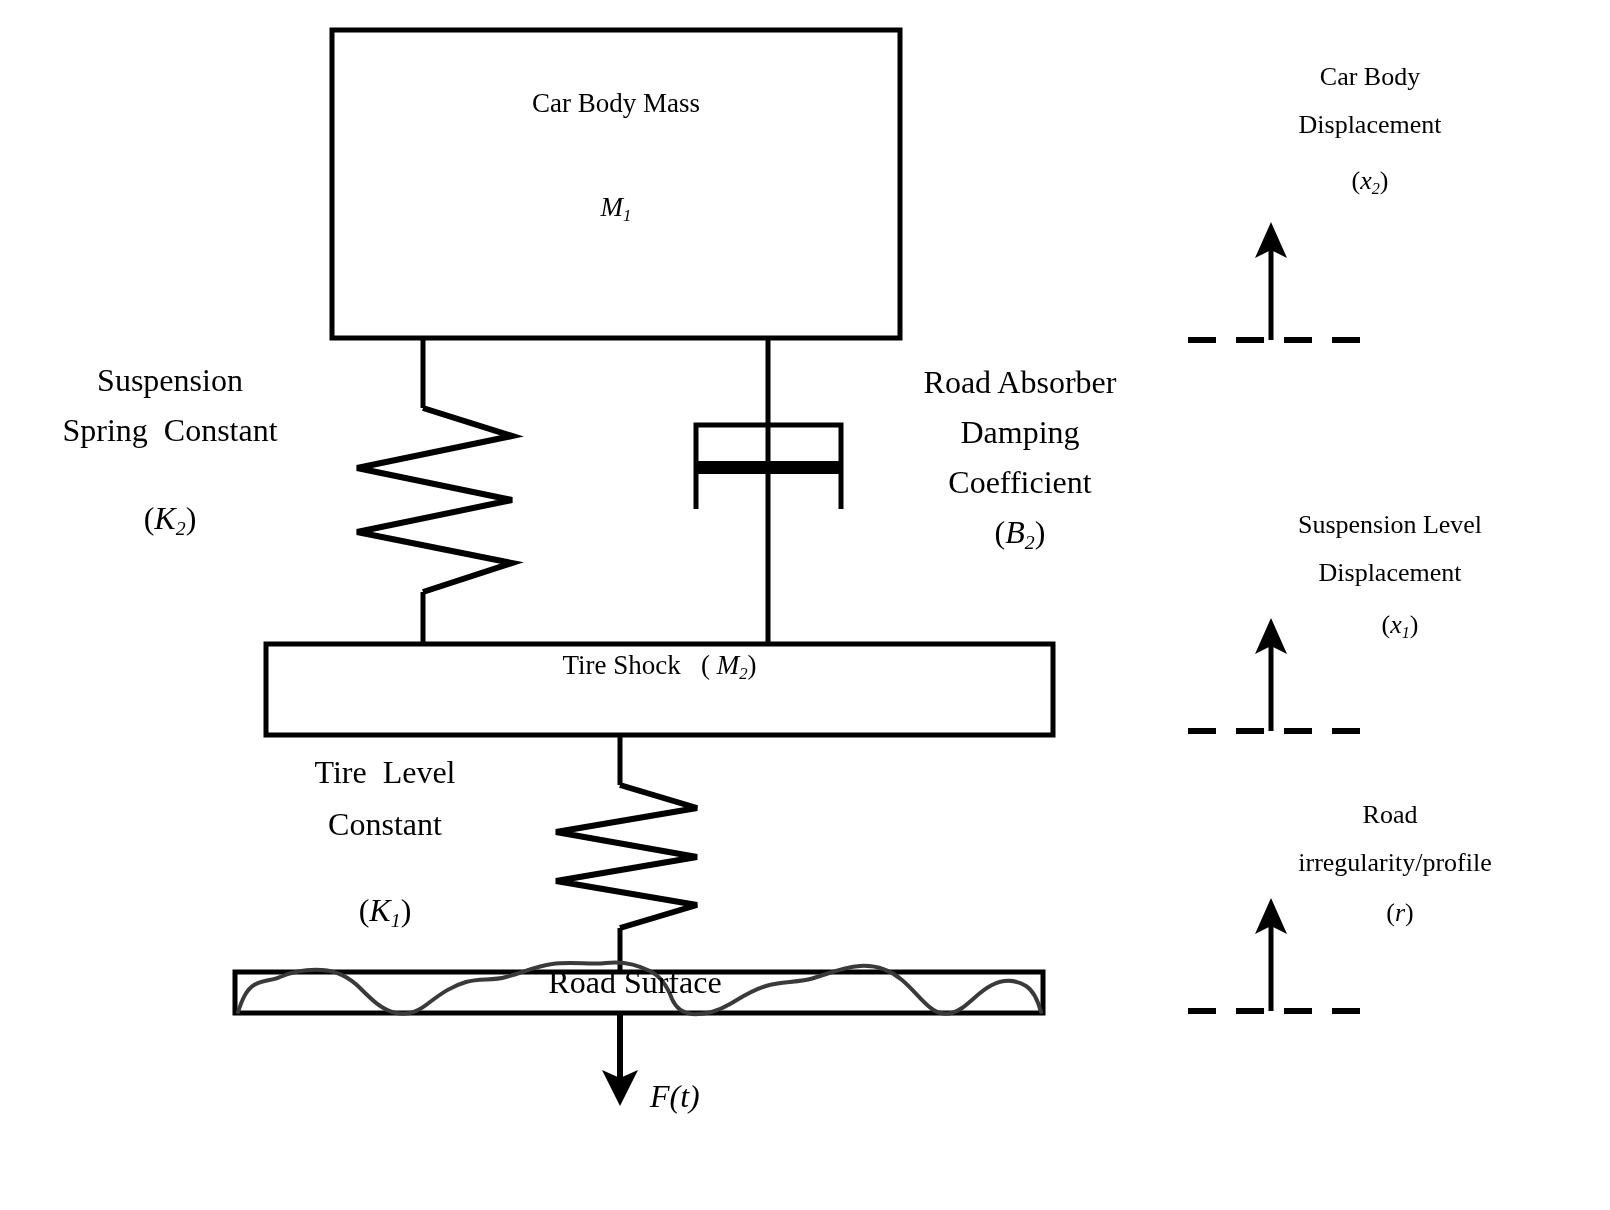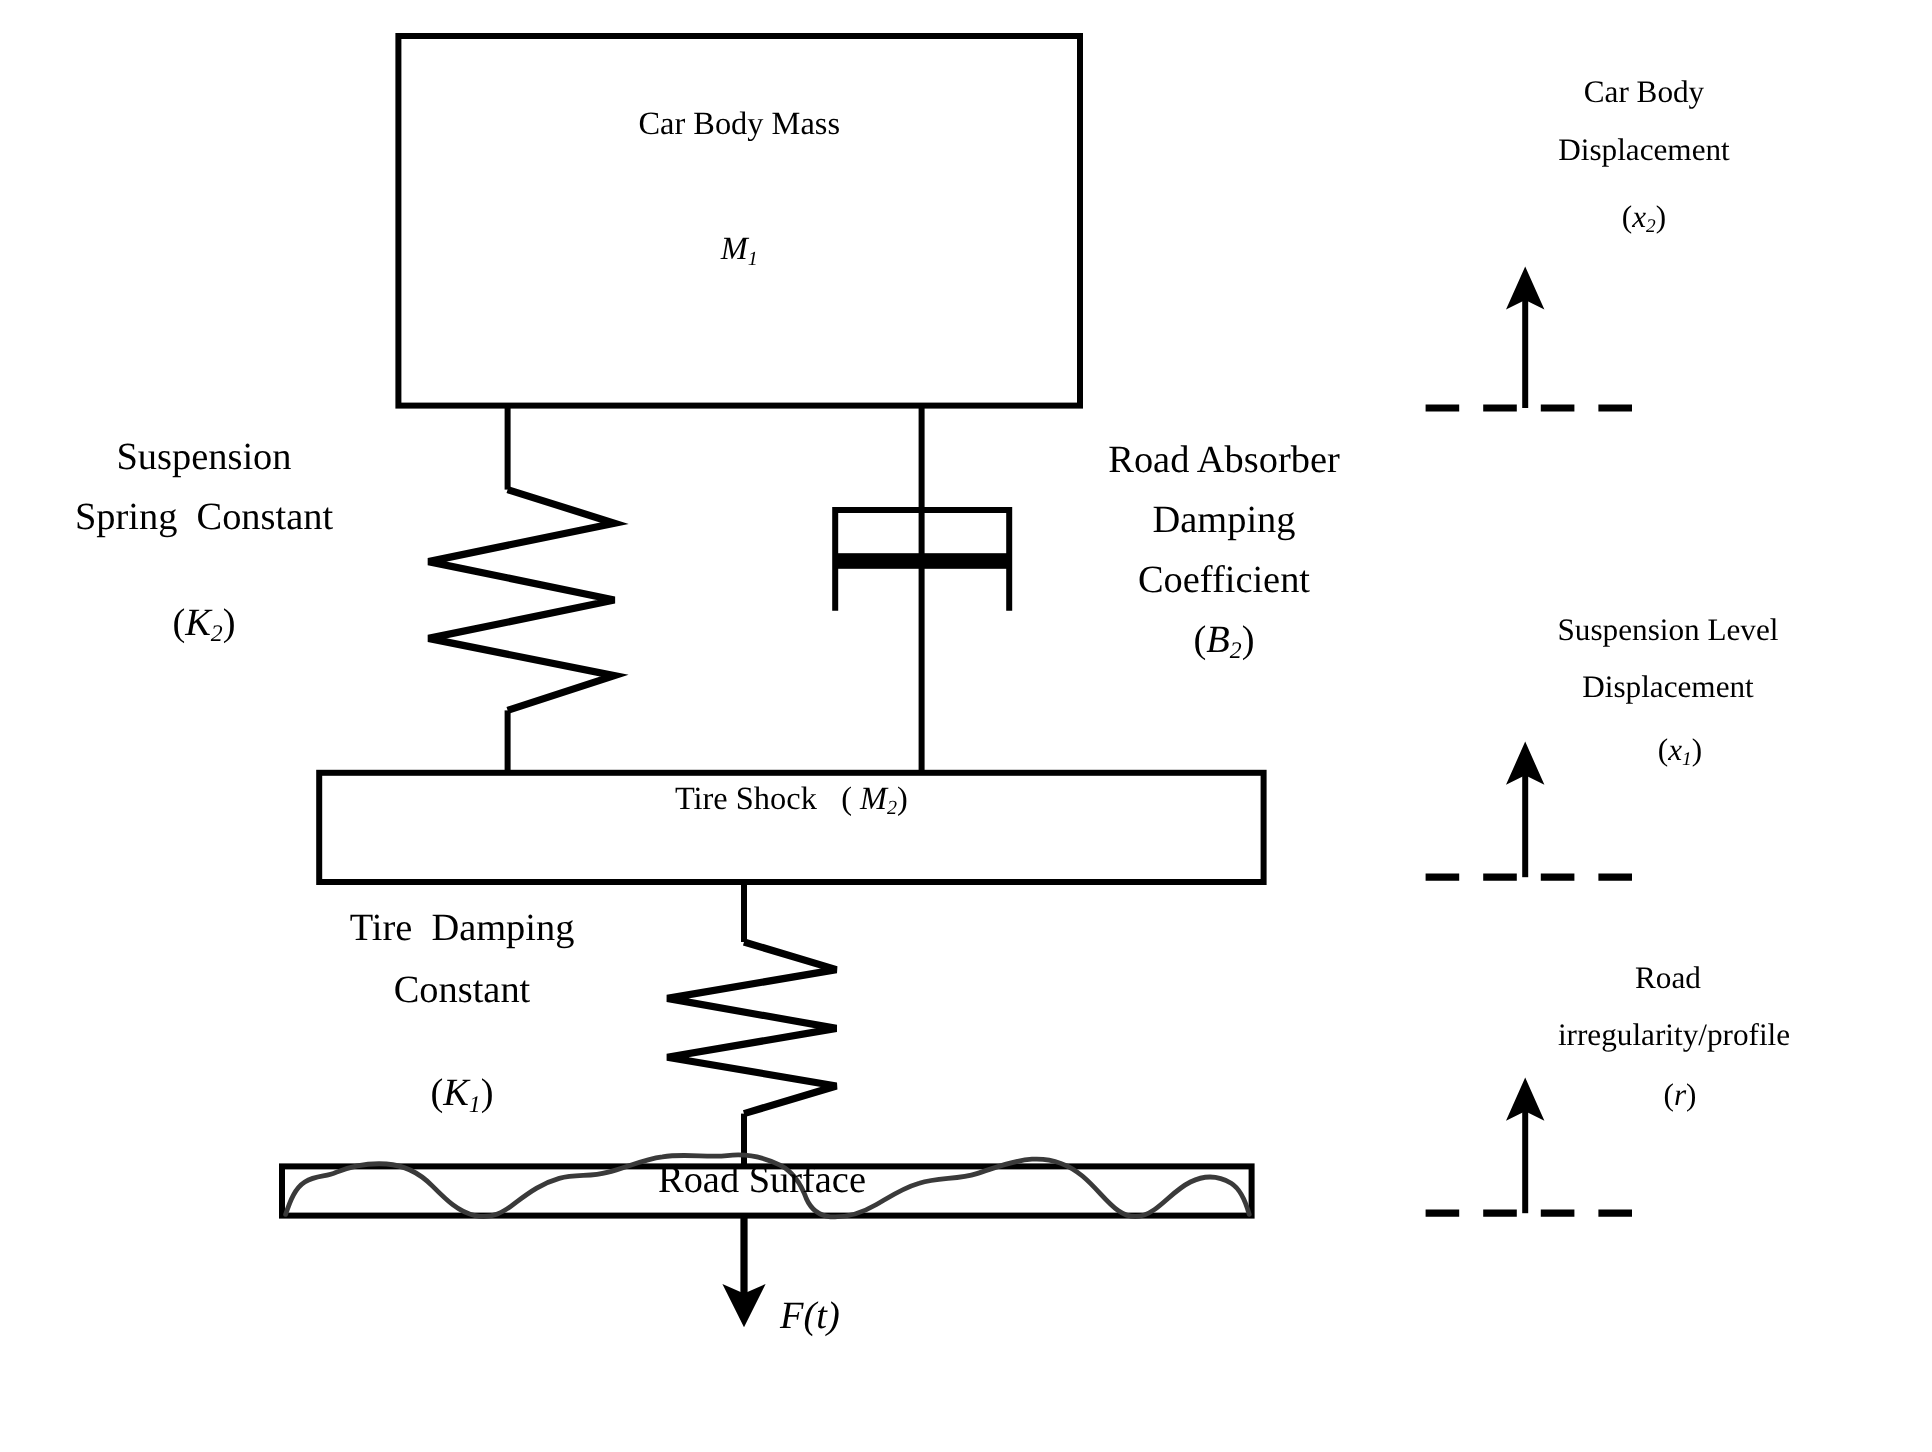--- a/index.html
+++ b/index.html
@@ -84,21 +84,21 @@
   <div class="lbl mid" style="left:20px;top:410px;width:300px;">Spring  Constant</div>
   <div class="lbl mid sub-it" style="left:20px;top:498px;width:300px;"><span>(</span><span class="it">K</span><sub>2</sub><span>)</span></div>
 
   <div class="lbl mid" style="left:862px;top:362px;width:316px;">Road Absorber</div>
   <div class="lbl mid" style="left:862px;top:412px;width:316px;">Damping</div>
   <div class="lbl mid" style="left:862px;top:462px;width:316px;">Coefficient</div>
   <div class="lbl mid sub-it" style="left:862px;top:512px;width:316px;"><span>(</span><span class="it">B</span><sub>2</sub><span>)</span></div>
 
   <div class="lbl big sub-it" style="left:266px;top:648px;width:787px;"><span>Tire Shock</span><span>&nbsp;&nbsp; </span><span>(</span><span>&nbsp;</span><span class="it">M</span><sub>2</sub><span>)</span></div>
 
-  <div class="lbl mid" style="left:255px;top:752px;width:260px;">Tire  Damping</div>
+  <div class="lbl mid" style="left:255px;top:752px;width:260px;">Tire  Level</div>
   <div class="lbl mid" style="left:255px;top:804px;width:260px;">Constant</div>
   <div class="lbl mid sub-it" style="left:255px;top:890px;width:260px;"><span>(</span><span class="it">K</span><sub>1</sub><span>)</span></div>
 
   <div class="lbl mid" style="left:435px;top:962px;width:400px;">Road Surface</div>
 
   <div class="lbl mid it" style="left:650px;top:1076px;width:140px;text-align:left;">F(t)</div>
 
   <div class="lbl sml" style="left:1180px;top:60px;width:380px;">Car Body</div>
   <div class="lbl sml" style="left:1180px;top:108px;width:380px;">Displacement</div>
   <div class="lbl sml sub-it" style="left:1180px;top:164px;width:380px;"><span>(</span><span class="it">x</span><sub>2</sub><span>)</span></div>

